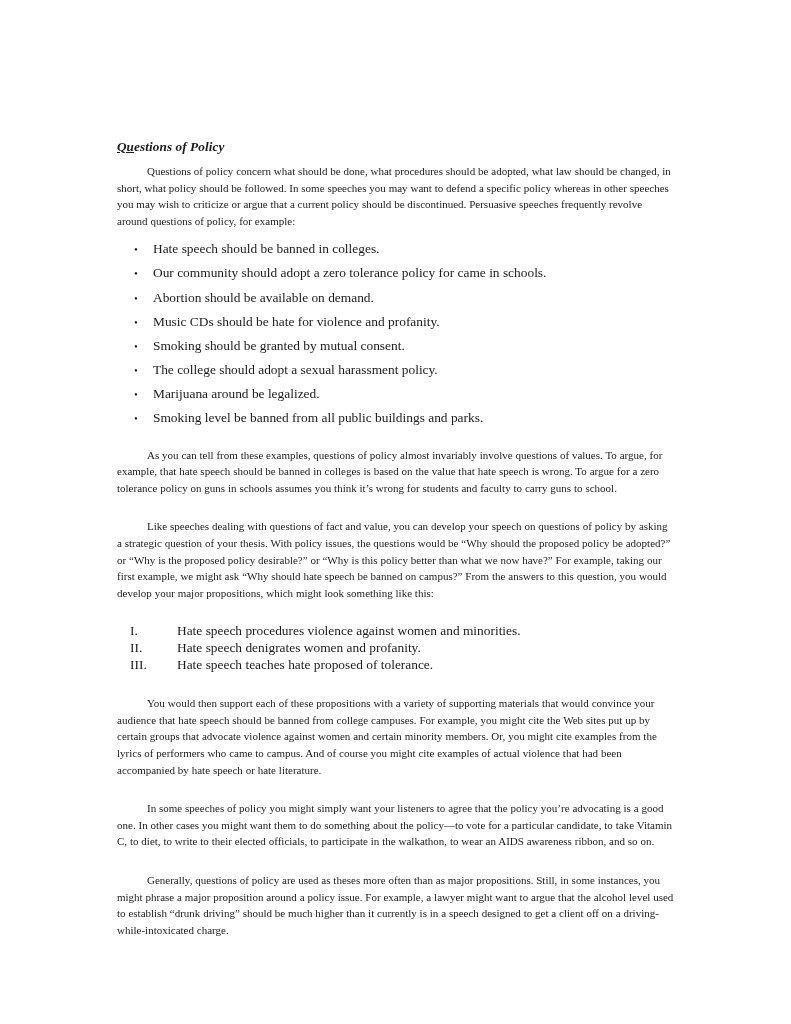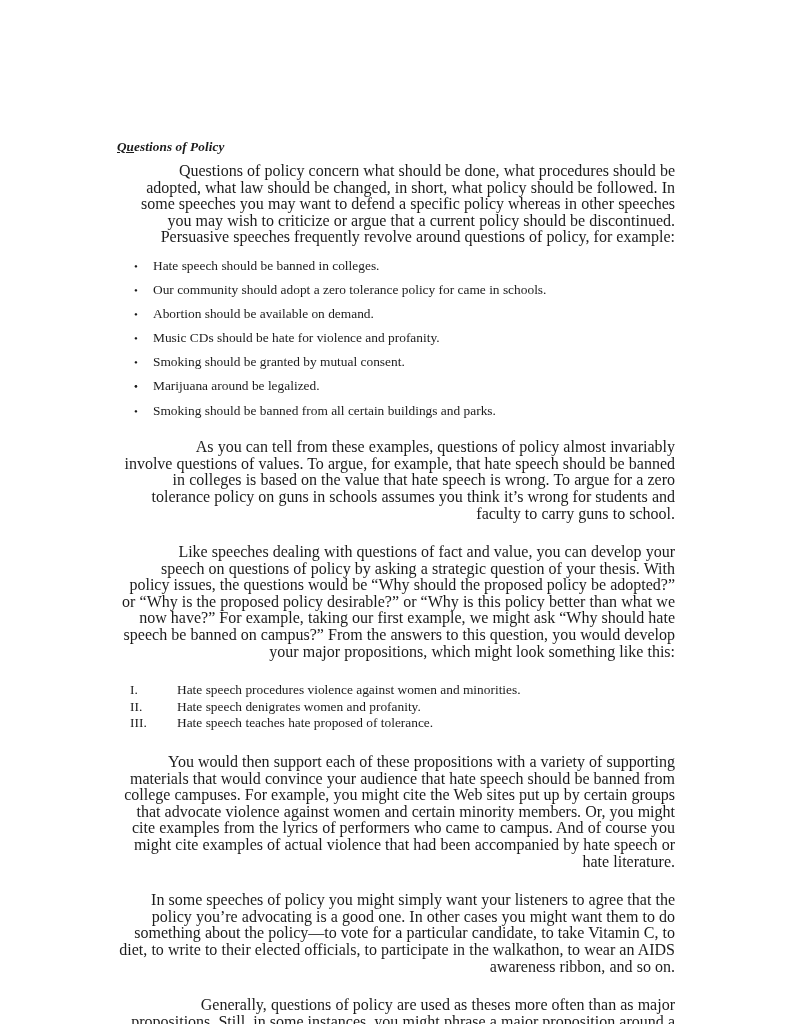--- a/index.html
+++ b/index.html
@@ -29,25 +29,25 @@
     font-style: italic;
     line-height: 16px;
     margin: 0 0 8px 0;
     letter-spacing: 0.1px;
   }
   .doc-heading .ul-part {
     text-decoration: underline;
     text-underline-offset: 1px;
   }
   p.body-par {
-    font-size: 16px;
+    font-size: 11px;
     line-height: 16.6px;
     margin: 0 0 12px 0;
     text-indent: 30px;
-    text-align: right;
+    text-align: left;
     word-spacing: 0.1px;
   }
   ul.bullet-list {
     list-style: none;
     margin: 6px 0 10px 0;
     padding: 0;
   }
   ul.bullet-list li {
     position: relative;
     font-size: 13.4px;
@@ -109,28 +109,29 @@
       <li>
         <span class="bullet-mark">•</span>
         <span>Music CDs should be hate for violence and profanity.</span>
       </li>
       <li>
         <span class="bullet-mark">•</span>
         <span>Smoking should be granted by mutual consent.</span>
       </li>
       <li>
         <span class="bullet-mark">•</span>
+        <span>The college should adopt a sexual harassment policy.</span>
       </li>
       <li>
         <span class="bullet-mark">•</span>
         <span>Marijuana around be legalized.</span>
       </li>
       <li>
         <span class="bullet-mark">•</span>
-        <span>Smoking should be banned from all certain buildings and parks.</span>
+        <span>Smoking level be banned from all public buildings and parks.</span>
       </li>
     </ul>
 
     <div class="spacer-sm"></div>
 
     <p class="body-par">As you can tell from these examples, questions of policy almost invariably involve questions of values. To argue, for example, that hate speech should be banned in colleges is based on the value that hate speech is wrong. To argue for a zero tolerance policy on guns in schools assumes you think it’s wrong for students and faculty to carry guns to school.</p>
 
     <div class="spacer-sm"></div>
 
     <p class="body-par">Like speeches dealing with questions of fact and value, you can develop your speech on questions of policy by asking a strategic question of your thesis. With policy issues, the questions would be “Why should the proposed policy be adopted?” or “Why is the proposed policy desirable?” or “Why is this policy better than what we now have?” For example, taking our first example, we might ask “Why should hate speech be banned on campus?” From the answers to this question, you would develop your major propositions, which might look something like this:</p>

